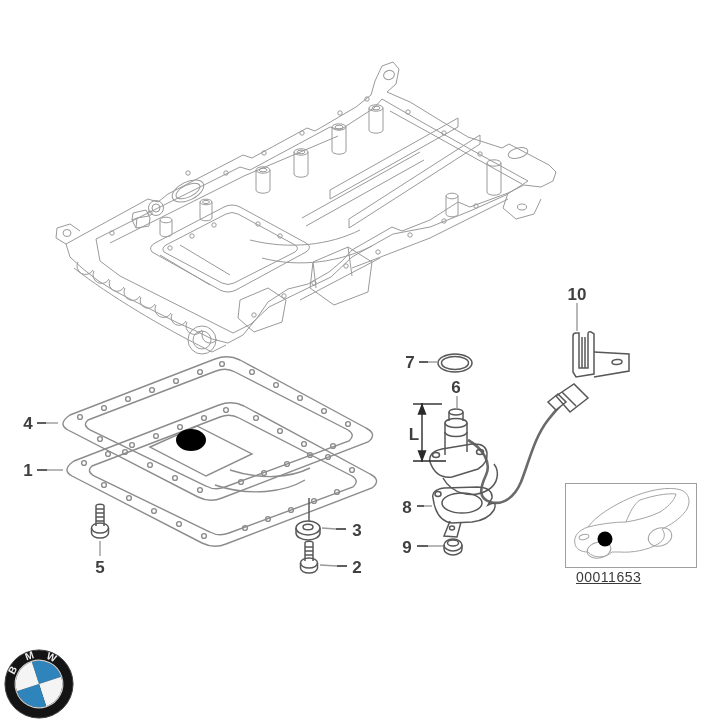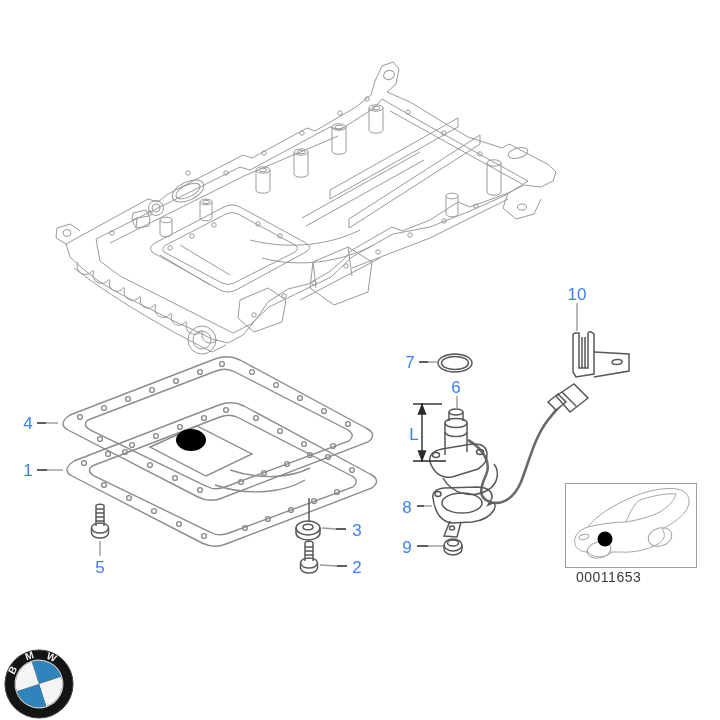--- a/index.html
+++ b/index.html
@@ -1,21 +1,21 @@
 <!DOCTYPE html>
 <html><head>
 <meta charset="utf-8">
 <style>
   html,body{margin:0;padding:0;background:#fff;}
   body{width:720px;height:720px;font-family:"Liberation Sans",sans-serif;}
   #canvas{position:relative;width:720px;height:720px;background:#fff;overflow:hidden;}
   svg.layer{position:absolute;left:0;top:0;}
-  .callout{position:absolute;transform:translate(-50%,-50%);font-weight:normal;font-size:17px;color:#3b82f6;line-height:1;}
+  .callout{position:absolute;transform:translate(-50%,-50%);font-weight:bold;font-size:17px;color:#404040;line-height:1;}
   #inset-box{position:absolute;left:565px;top:483px;width:132px;height:85px;border:1px solid #9f9f9f;background:#fff;box-sizing:border-box;}
-  #inset-code{position:absolute;left:576px;top:569px;font-size:14px;color:#3a3a3a;letter-spacing:.5px;}
+  #inset-code{position:absolute;left:576px;top:569px;font-size:14px;color:#3a3a3a;letter-spacing:.5px;text-decoration:underline;}
   #part-number{position:absolute;left:372px;top:668px;font-size:29px;color:#1e1e1e;letter-spacing:1px;}
   #bmw-logo{position:absolute;left:2px;top:648px;}
   
   .pan path,.pan ellipse,.pan circle,.pan line{fill:none;stroke:#9a9a9a;stroke-width:1;}
   .gasket path,.gasket circle{fill:none;stroke:#8c8c8c;stroke-width:1.4;}
   .smallpart path,.smallpart ellipse,.smallpart line,.smallpart circle{fill:none;stroke:#585858;stroke-width:1.5;}
   .leader{stroke:#4c4c4c;stroke-width:1.8;fill:none;}
   .leader2{stroke:#9a9a9a;stroke-width:1.4;fill:none;}
   .car path,.car ellipse{fill:none;stroke:#a5a5a5;stroke-width:1;}
 </style>

